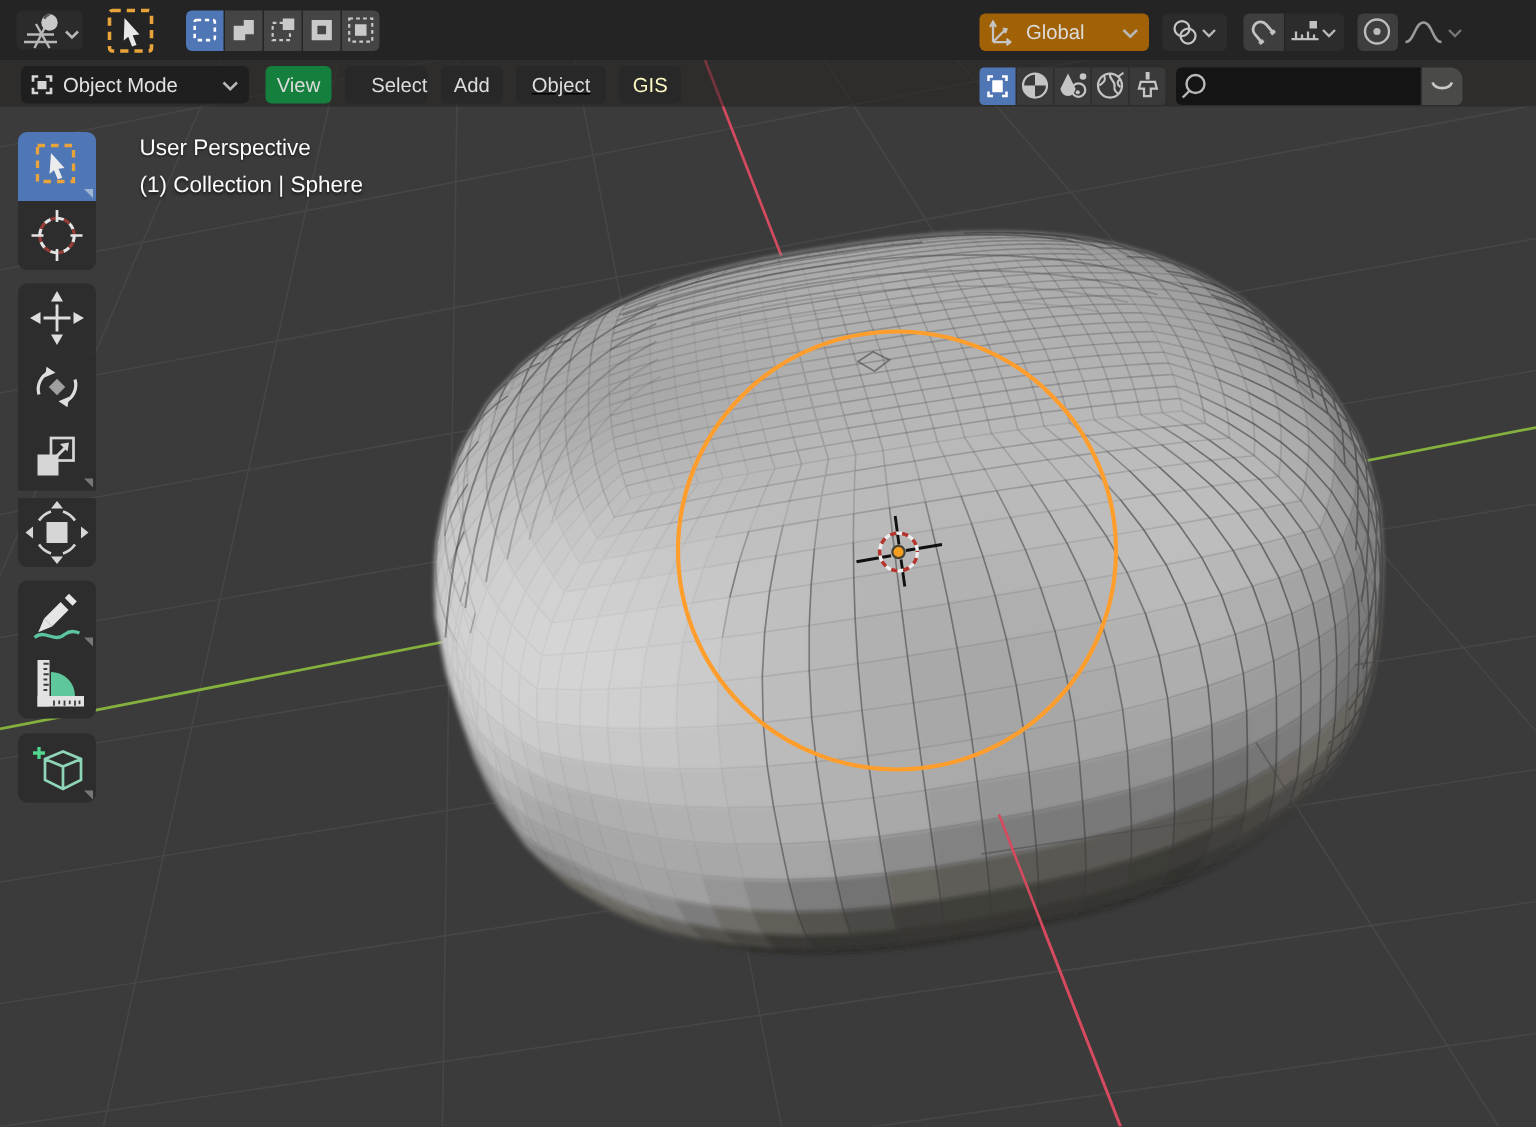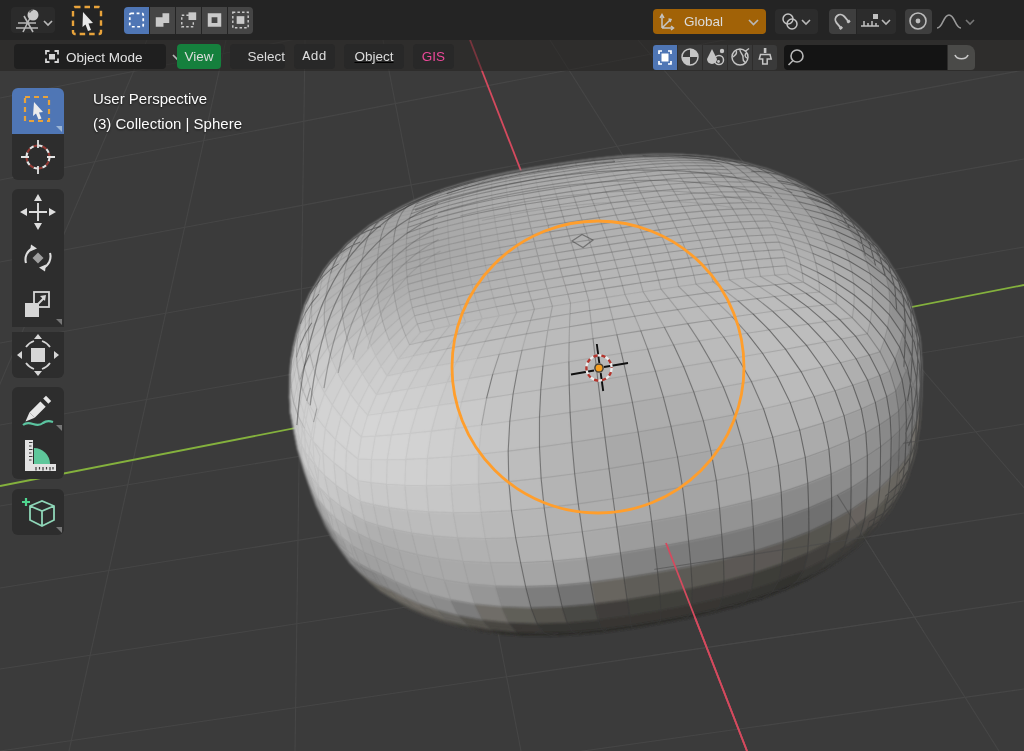--- a/index.html
+++ b/index.html
@@ -1601,42 +1601,42 @@
 </svg></div>
 <div class="abs" style="left:905px;top:9px;width:27px;height:25px;background:#3e3e3e;border-radius:4px;"><svg width="27" height="25">
 <circle cx="13" cy="12" r="8" fill="none" stroke="#bdbdbd" stroke-width="1.6"></circle>
 <circle cx="13" cy="12" r="2.4" fill="#bdbdbd"></circle>
 </svg></div>
 <svg class="abs" style="left:933px;top:9px" width="46" height="25">
 <path d="M4,19 C10,19 10,6 16,6 C22,6 22,19 28,19" stroke="#9a9a9a" stroke-width="1.7" fill="none"></path>
 <path d="M33,11 l4,4 l4,-4" stroke="#777" stroke-width="1.6" fill="none"></path>
 </svg>
 <div class="abs" style="left:0;top:40px;width:1024px;height:31px;background:rgba(34,32,30,0.52)"></div>
-<div class="abs" style="left:14px;top:44px;width:152px;height:25px;background:#1f1f1f;border-radius:4px;padding-left:24px;"><svg width="152" height="25">
+<div class="abs" style="left:14px;top:44px;width:152px;height:25px;background:#1f1f1f;border-radius:4px;"><svg width="152" height="25">
 <g stroke="#d5d5d5" stroke-width="1.8" fill="none">
 <path d="M8,10.5 L8,7 L11.5,7 M16.5,7 L20,7 L20,10.5 M20,14.5 L20,18 L16.5,18 M11.5,18 L8,18 L8,14.5"></path>
 <rect x="11" y="10" width="6" height="5.5" fill="#d5d5d5" stroke="none"></rect>
 </g>
 <text x="28" y="17.5" font-family="Liberation Sans,sans-serif" font-size="13.5" fill="#e2e2e2">Object Mode</text>
 <path d="M135,11 l4.5,4.5 l4.5,-4.5" stroke="#b8b8b8" stroke-width="1.7" fill="none"></path>
 </svg></div>
 <div class="abs" style="left:177px;top:44px;width:44px;height:25px;background:#15803d;border-radius:4px;">
     <div style="text-align:center;line-height:25px;font-size:13.5px;color:#dcdcdc">View</div>
   </div>
 <div class="abs" style="left:230px;top:44px;width:55px;height:25px;background:#282828;border-radius:4px;">
     <div style="text-align:right;line-height:25px;font-size:13.5px;color:#dcdcdc">Select</div>
   </div>
-<div class="abs" style="left:294px;top:44px;width:41px;height:25px;background:#282828;border-radius:4px;font-family:Liberation Mono, monospace;">
+<div class="abs" style="left:294px;top:44px;width:41px;height:25px;background:#282828;border-radius:4px;">
     <div style="text-align:center;line-height:25px;font-size:13.5px;color:#dcdcdc">Add</div>
   </div>
 <div class="abs" style="left:344px;top:44px;width:60px;height:25px;background:#282828;border-radius:4px;text-decoration:underline;">
     <div style="text-align:center;line-height:25px;font-size:13.5px;color:#dcdcdc">Object</div>
   </div>
 <div class="abs" style="left:413px;top:44px;width:41px;height:25px;background:#282828;border-radius:4px;">
-    <div style="text-align:center;line-height:25px;font-size:13.5px;color:#ec4899">GIS</div>
+    <div style="text-align:center;line-height:25px;font-size:13.5px;color:#fef9c3">GIS</div>
   </div>
 <div class="abs" style="left:653px;top:45px;width:24px;height:25px;background:#4f76b5;border-radius:3px 0 0 3px;"><svg width="24" height="25">
 <g stroke="#fff" stroke-width="1.7" fill="none">
 <path d="M6,9 L6,6 L9,6 M15,6 L18,6 L18,9 M18,16 L18,19 L15,19 M9,19 L6,19 L6,16"></path>
 </g>
       <rect x="8.5" y="8.5" width="7" height="8" fill="#fff"></rect>
 </svg></div>
 <div class="abs" style="left:678px;top:45px;width:24px;height:25px;background:#3a3a3a;border-radius:0;"><svg width="24" height="25" viewBox="0 0 24 25">
       <circle cx="12" cy="12" r="8" fill="none" stroke="#c5c5c5" stroke-width="1.5"></circle>
       <path d="M12,4 A8,8 0 0 1 20,12 L12,12 Z" fill="#c5c5c5"></path>
@@ -1720,12 +1720,12 @@
         <path d="M24,34 v3.5 M27.5,34 v2.5 M31,34 v3.5 M34.5,34 v2.5 M38,34 v3.5 M41,34 v2.5" stroke="#3a3a3a" stroke-width="1.2" fill="none"></path>
     </svg></div>
 <div class="abs" style="left:12px;top:489px;width:52px;height:46px;background:#2d2d2d;border-radius:6px;"><svg width="52" height="46" viewBox="0 0 52 46">
       <g stroke="#8fd6b8" stroke-width="1.8" fill="none">
         <path d="M18,17 L30,12 L42,17 L42,31 L30,37 L18,31 Z M18,17 L30,22 L42,17 M30,22 L30,37"></path>
       </g>
         <path d="M14,9 L14,17 M10,13 L18,13" stroke="#4fd68f" stroke-width="2.2"></path>
         <path d="M44,38 l6,6 l0,-6 Z" fill="#777"></path>
     </svg></div>
 <div class="abs" style="left:93px;top:90px;font-size:15px;color:#fcfcfc;text-shadow:0 1px 2px rgba(0,0,0,0.65)">User Perspective</div>
-<div class="abs" style="left:93px;top:114.5px;font-size:15px;color:#fcfcfc;text-shadow:0 1px 2px rgba(0,0,0,0.65)">(3) Collection | Sphere</div>
+<div class="abs" style="left:93px;top:114.5px;font-size:15px;color:#fcfcfc;text-shadow:0 1px 2px rgba(0,0,0,0.65)">(1) Collection | Sphere</div>
 </body></html>

